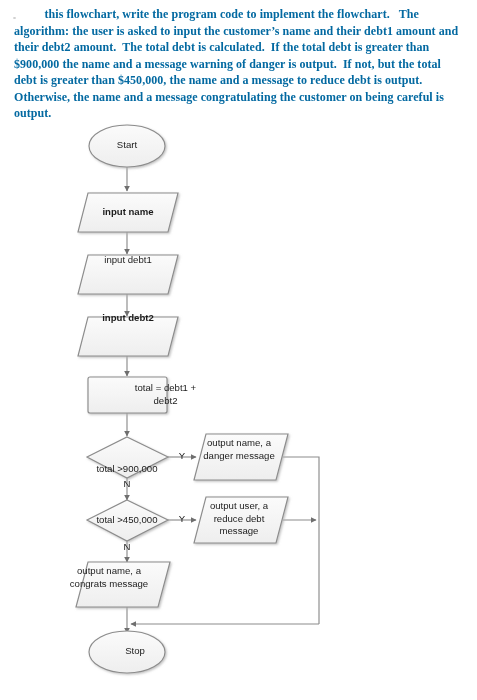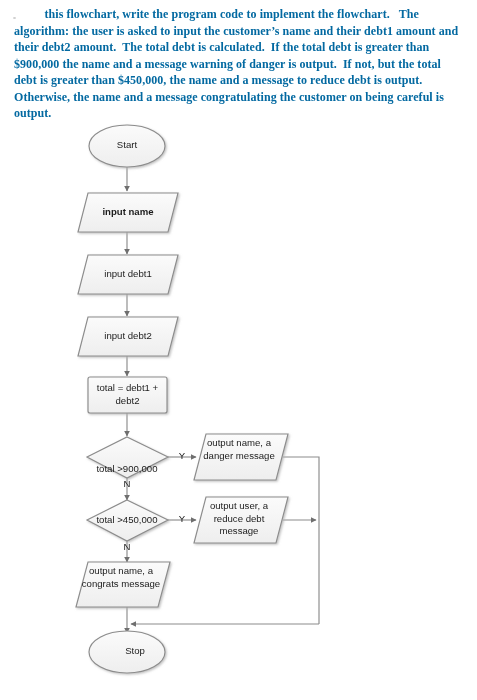--- a/index.html
+++ b/index.html
@@ -108,26 +108,26 @@
     <polygon points="206,497 288,497 276,543 194,543" fill="url(#shadeFill)" stroke="#8c8c8c" stroke-width="1.15" filter="url(#softshadow)"></polygon>
 
     <polygon points="88,562 170,562 158,607 76,607" fill="url(#shadeFill)" stroke="#8c8c8c" stroke-width="1.15" filter="url(#softshadow)"></polygon>
 
     <ellipse cx="127" cy="652" rx="38" ry="21" fill="url(#shadeFill)" stroke="#8c8c8c" stroke-width="1.15" filter="url(#softshadow)"></ellipse>
   </g>
 </svg>
 
 <div class="shape-label" style="left:89px;top:139px;width:76px;">Start</div>
 <div class="shape-label" style="left:82px;top:206px;width:92px;font-weight:bold;">input name</div>
-<div class="shape-label" style="left:82px;top:268px;width:92px;">input debt1</div>
-<div class="shape-label" style="left:82px;top:330px;width:92px;">input debt2</div>
-<div class="shape-label" style="left:90px;top:382px;width:75px;">total = debt1 + debt2</div>
+<div class="shape-label" style="left:82px;top:254px;width:92px;">input debt1</div>
+<div class="shape-label" style="left:82px;top:312px;width:92px;font-weight:bold;">input debt2</div>
+<div class="shape-label" style="left:90px;top:382px;width:75px;padding-left:38px;">total = debt1 + debt2</div>
 <div class="shape-label" style="left:82px;top:463px;width:90px;">total &gt;900,000</div>
 <div class="shape-label" style="left:196px;top:437px;width:86px;">output name, a danger message</div>
 <div class="shape-label" style="left:82px;top:514px;width:90px;">total &gt;450,000</div>
 <div class="shape-label" style="left:196px;top:500px;width:86px;">output user, a reduce debt message</div>
-<div class="shape-label" style="left:78px;top:565px;width:86px;">output name, a congrats message</div>
+<div class="shape-label" style="left:66px;top:565px;width:86px;">output name, a congrats message</div>
 <div class="shape-label" style="left:89px;top:645px;width:92px;">Stop</div>
 
 <div class="edge-label" style="left:175px;top:450px;width:14px;">Y</div>
 <div class="edge-label" style="left:120px;top:478px;width:14px;">N</div>
 <div class="edge-label" style="left:175px;top:513px;width:14px;">Y</div>
 <div class="edge-label" style="left:120px;top:541px;width:14px;">N</div>
 
 </body></html>

